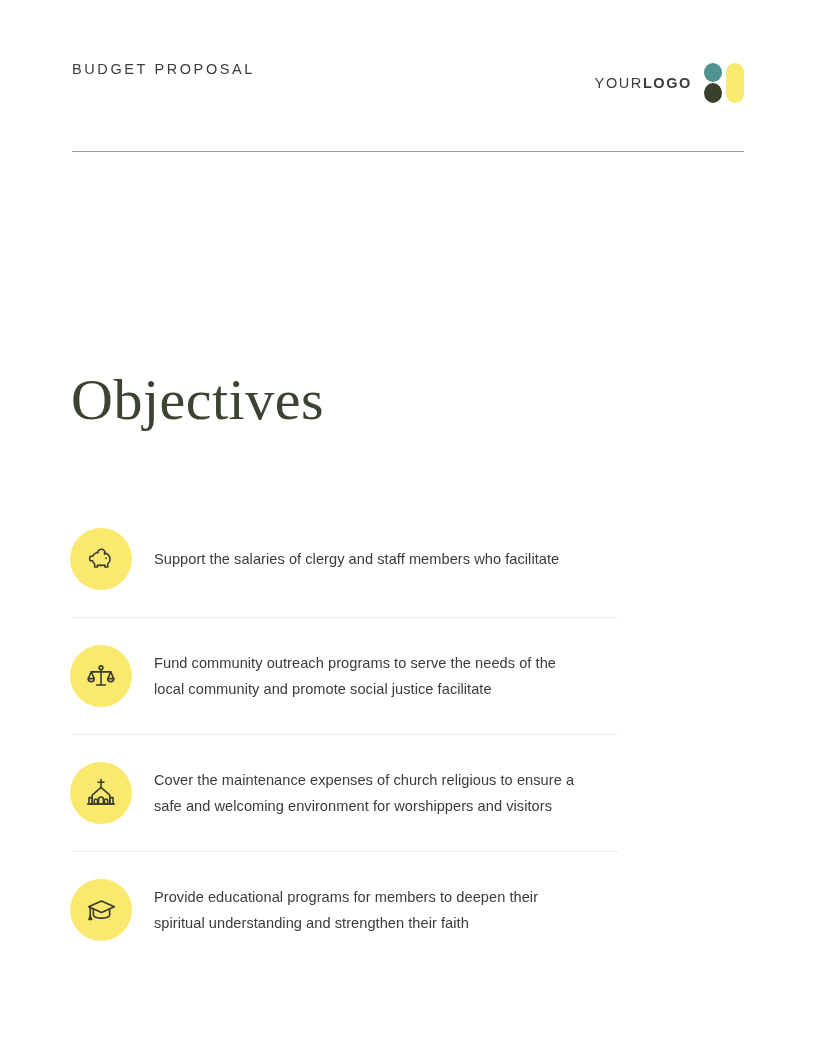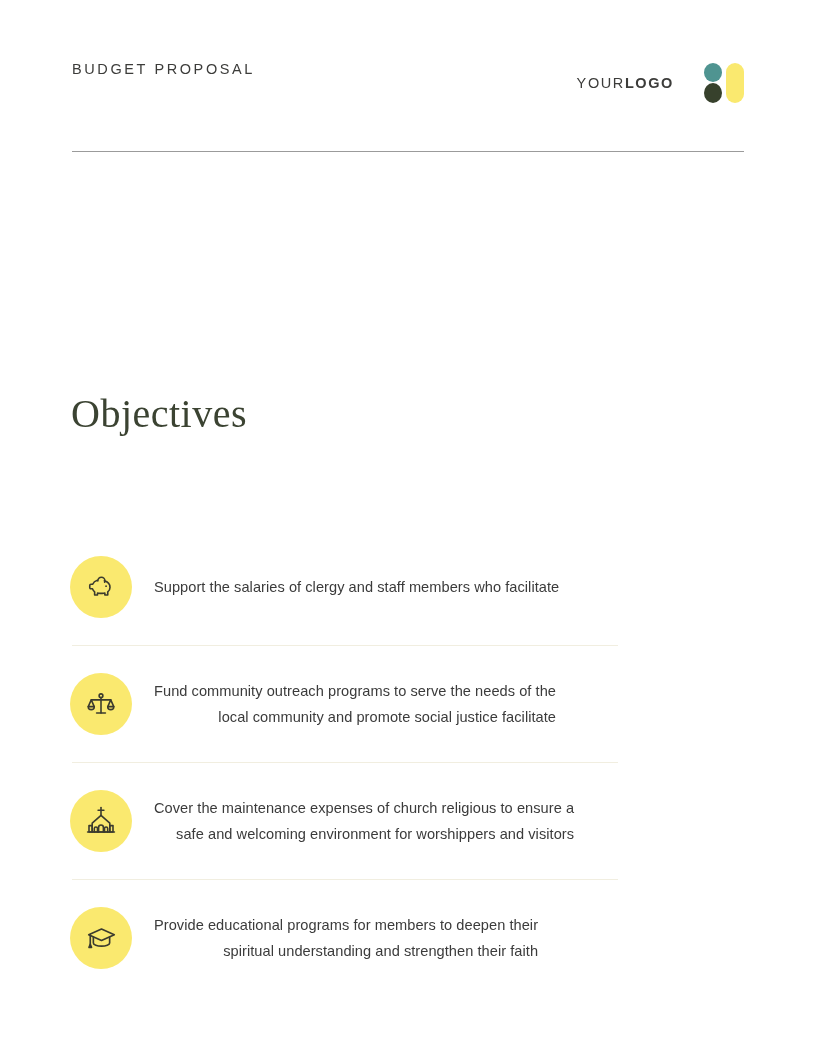--- a/index.html
+++ b/index.html
@@ -40,21 +40,21 @@
     letter-spacing: 2.6px;
     color: #3c3c3a;
     text-transform: uppercase;
     white-space: nowrap;
     line-height: 1;
   }
 
   .logo {
     display: flex;
     align-items: center;
-    gap: 30px;
+    gap: 12px;
   }
 
   .logo-wordmark {
     font-family: "Liberation Sans", sans-serif;
     font-size: 14.5px;
     letter-spacing: 1.6px;
     color: #3c3c3a;
     white-space: nowrap;
     line-height: 1;
   }
@@ -103,36 +103,34 @@
     height: 1px;
     background: #9b9b9b;
   }
 
   
   .page-title {
     position: absolute;
     left: 71px;
     top: 370px;
     font-family: "Liberation Serif", "DejaVu Serif", serif;
-    font-size: 40px;
+    font-size: 58px;
     font-weight: 400;
     color: #3b4332;
     letter-spacing: 0.5px;
     line-height: 1.05;
     white-space: nowrap;
-    margin-top: 23px;
   }
 
   
   .objectives {
     position: absolute;
     left: 72px;
-    top: 548px;
+    top: 520px;
     width: 600px;
-    text-align: right;
   }
 
   .objective-row {
     position: relative;
     display: flex;
     align-items: center;
     height: 78px;
   }
 
   .objective-icon {

